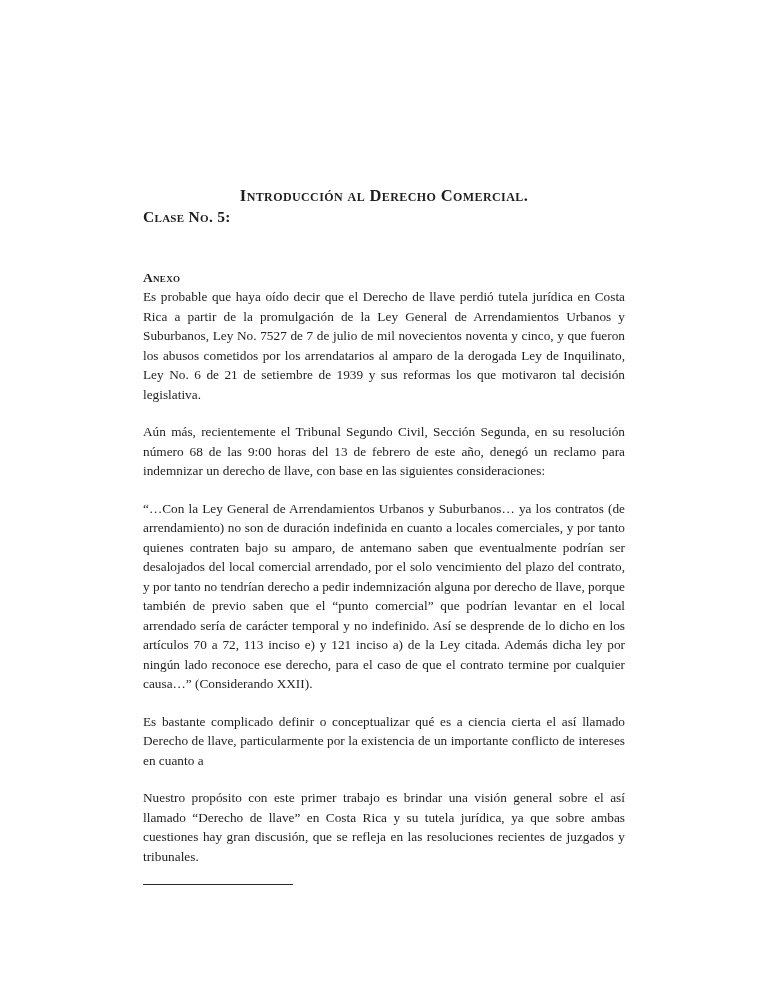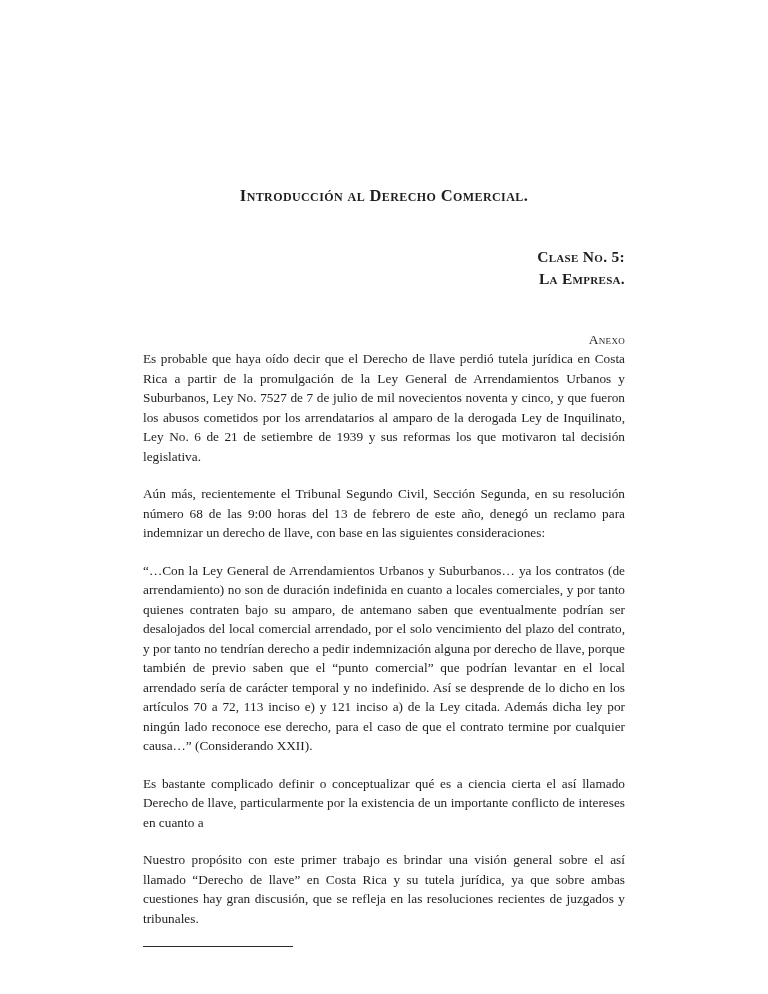--- a/index.html
+++ b/index.html
@@ -29,36 +29,35 @@
   .title {
     font-size: 16.5px;
     font-weight: bold;
     font-variant: small-caps;
     letter-spacing: 0.4px;
     text-align: center;
     color: #1e1e1e;
   }
 
   .subtitle {
-    margin-top: 40px;
     font-size: 15.5px;
     font-weight: bold;
     font-variant: small-caps;
     letter-spacing: 0.3px;
-    text-align: right;
+    text-align: left;
     line-height: 22px;
   }
 
   .annex {
     margin-top: 40px;
     font-size: 13.5px;
-    font-weight: normal;
+    font-weight: bold;
     font-variant: small-caps;
     letter-spacing: 0.3px;
-    text-align: right;
+    text-align: left;
     line-height: 19px;
   }
 
   .body-text {
     width: 482px;
   }
 
   .body-text p {
     font-size: 13.3px;
     line-height: 19.5px;
@@ -82,21 +81,20 @@
 </style>
 </head>
 <body>
 
 <div class="page">
 
   <h1 class="title">Introducción al Derecho Comercial.</h1>
 
   <div class="subtitle">
     <div>Clase No. 5:</div>
-    <div>La Empresa.</div>
   </div>
 
   <div class="annex">
     <div>Anexo</div>
   </div>
 
   <div class="body-text">
     <p>Es probable que haya oído decir que el Derecho de llave perdió tutela jurídica en Costa Rica a partir de la promulgación de la Ley General de Arrendamientos Urbanos y Suburbanos, Ley No. 7527 de 7 de julio de mil novecientos noventa y cinco, y que fueron los abusos cometidos por los arrendatarios al amparo de la derogada Ley de Inquilinato, Ley No. 6 de 21 de setiembre de 1939 y sus reformas los que motivaron tal decisión legislativa.</p>
     <p>Aún más, recientemente el Tribunal Segundo Civil, Sección Segunda, en su resolución número 68 de las 9:00 horas del 13 de febrero de este año, denegó un reclamo para indemnizar un derecho de llave, con base en las siguientes consideraciones:</p>
     <p>“…Con la Ley General de Arrendamientos Urbanos y Suburbanos… ya los contratos (de arrendamiento) no son de duración indefinida en cuanto a locales comerciales, y por tanto quienes contraten bajo su amparo, de antemano saben que eventualmente podrían ser desalojados del local comercial arrendado, por el solo vencimiento del plazo del contrato, y por tanto no tendrían derecho a pedir indemnización alguna por derecho de llave, porque también de previo saben que el “punto comercial” que podrían levantar en el local arrendado sería de carácter temporal y no indefinido. Así se desprende de lo dicho en los artículos 70 a 72, 113 inciso e) y 121 inciso a) de la Ley citada. Además dicha ley por ningún lado reconoce ese derecho, para el caso de que el contrato termine por cualquier causa…” (Considerando XXII).</p>

